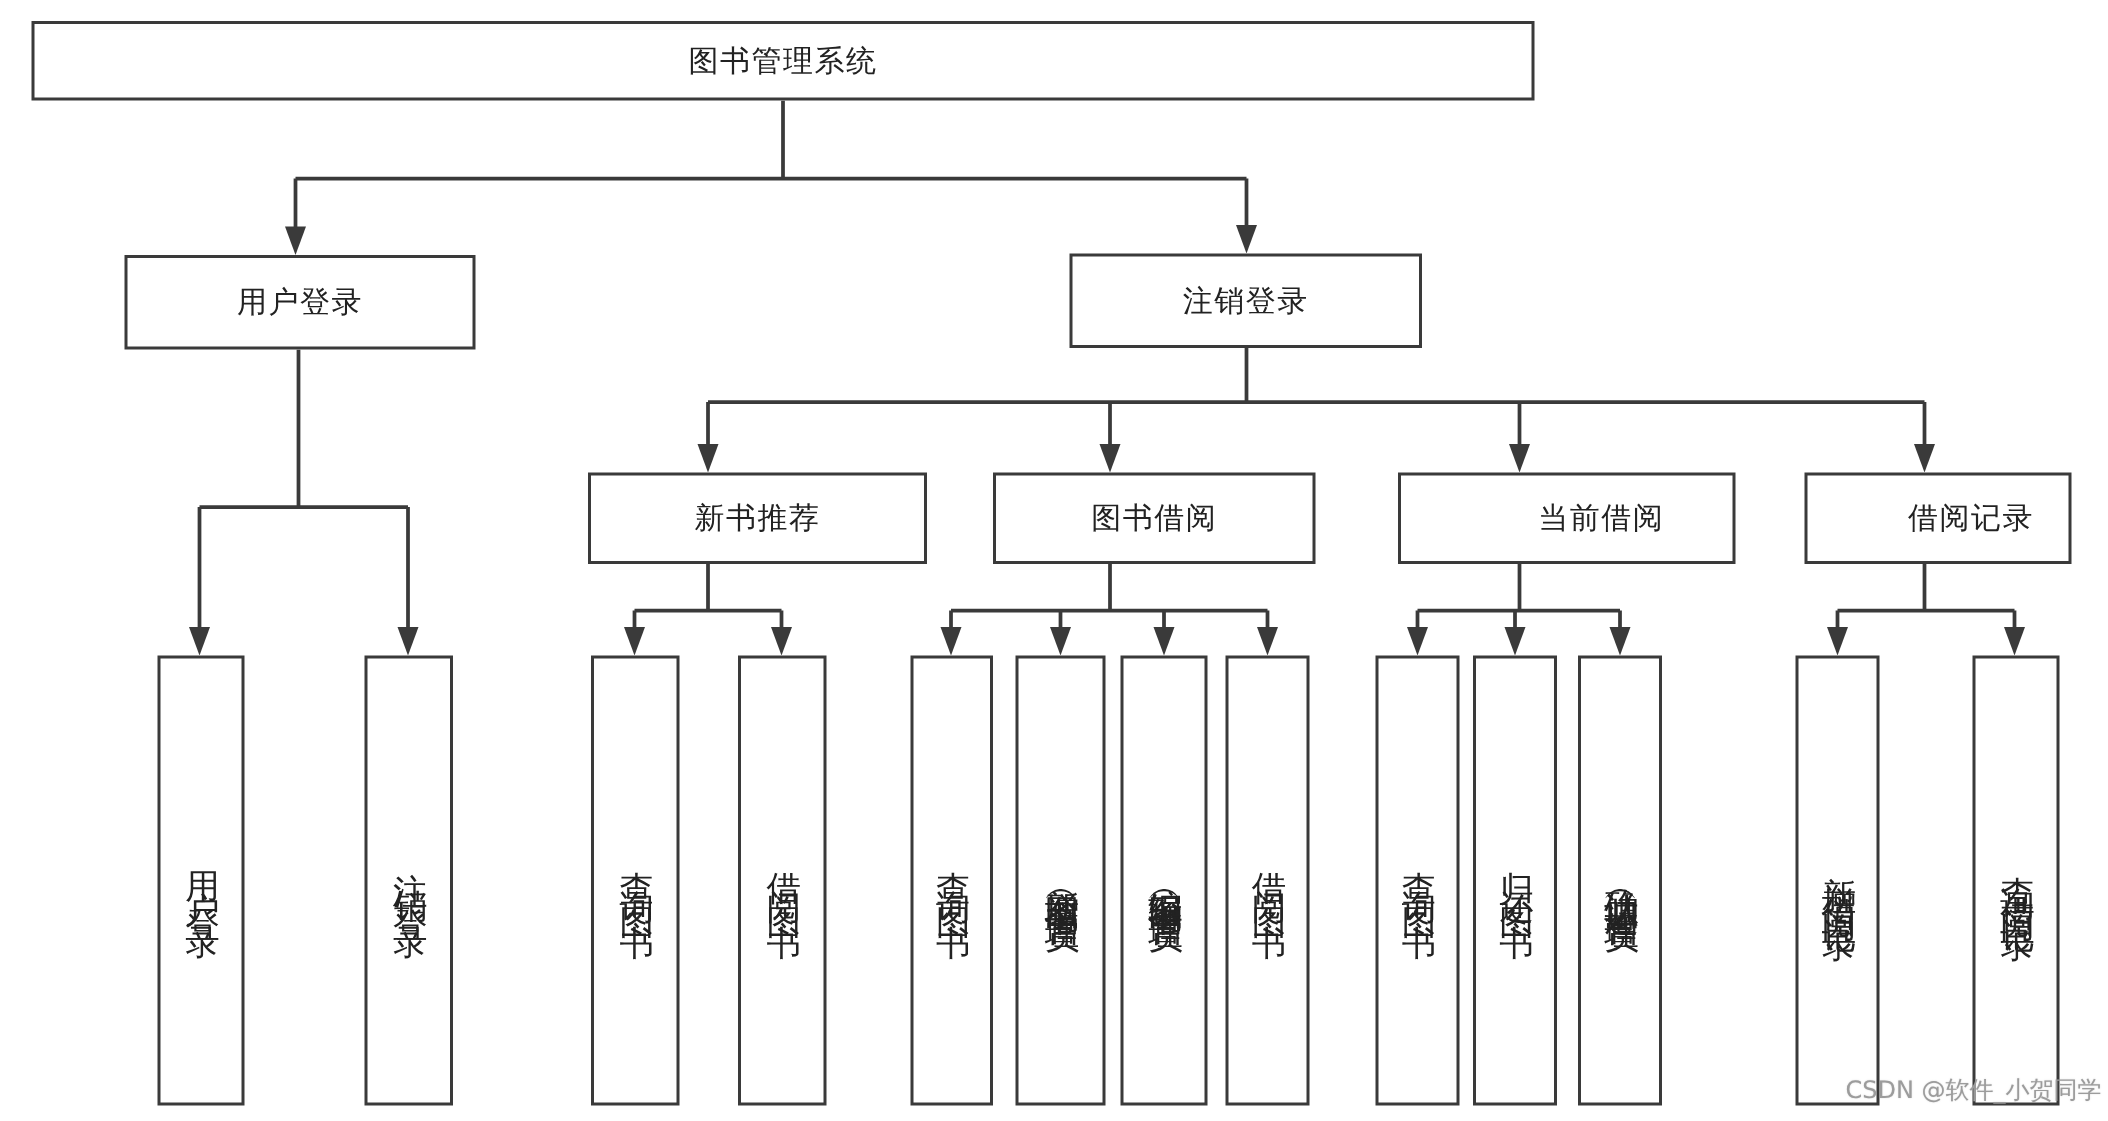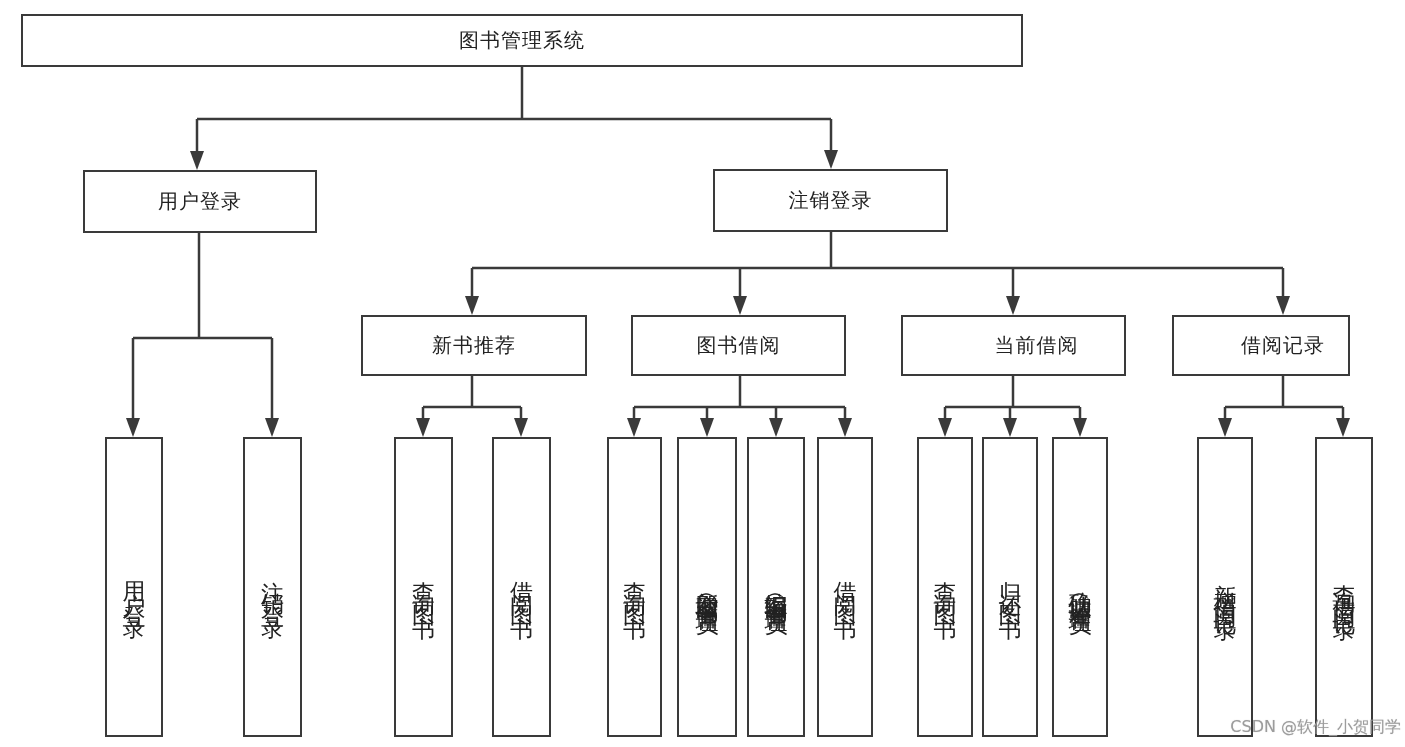--- a/index.html
+++ b/index.html
@@ -16,21 +16,21 @@
     box-sizing:border-box;
     border:2.5px solid #3a3a3a;
     background:#ffffff;
     display:flex;align-items:center;justify-content:center;
     color:#222222;
   }
   .h-label{font-size:20px;letter-spacing:1px;white-space:nowrap;}
   .root{left:21px;top:14px;width:1002px;height:53px;}
   .l2-user{left:83px;top:170px;width:234px;height:63px;}
   .l2-book{left:713px;top:169px;width:235px;height:63px;}
-  .l3{top:315px;height:61px;}
+  .l3{top:315px;height:61px;margin-left:31px;}
   .l3-newbooks{left:361px;width:226px;}
   .l3-borrow{left:631px;width:215px;}
   .l3-current{left:901px;width:225px;padding-left:46px;}
   .l3-records{left:1172px;width:178px;padding-left:44px;}
   .leaf{top:437px;height:300px;}
   .leaf > span{
     writing-mode:vertical-rl;
     text-orientation:mixed;
     font-size:23px;
     line-height:1;

